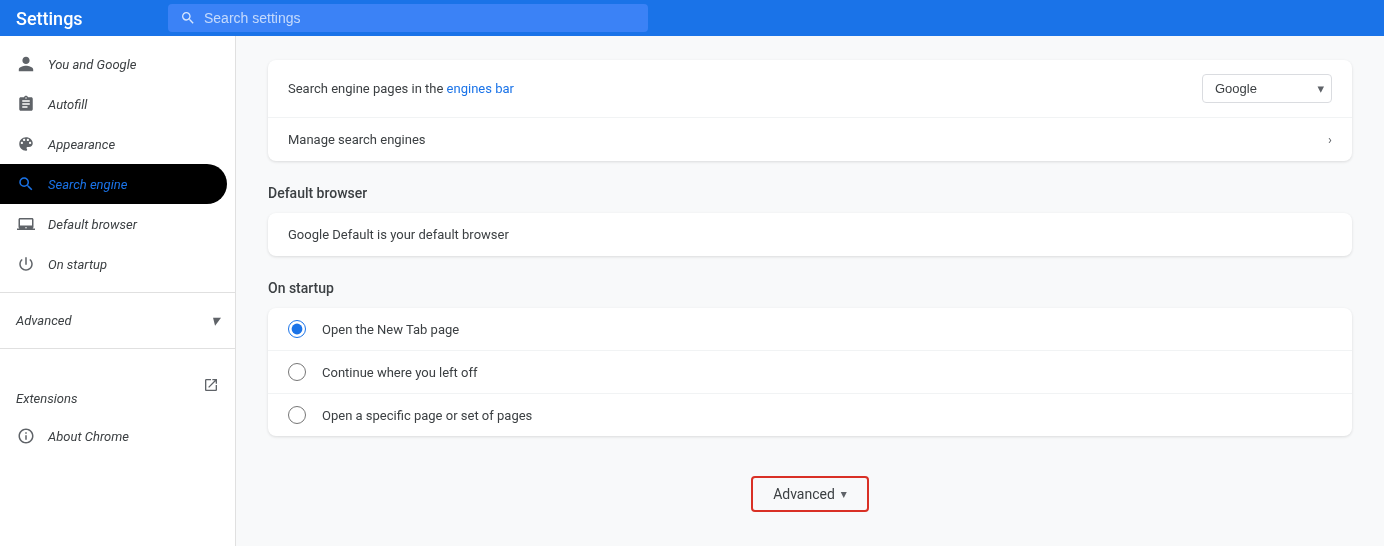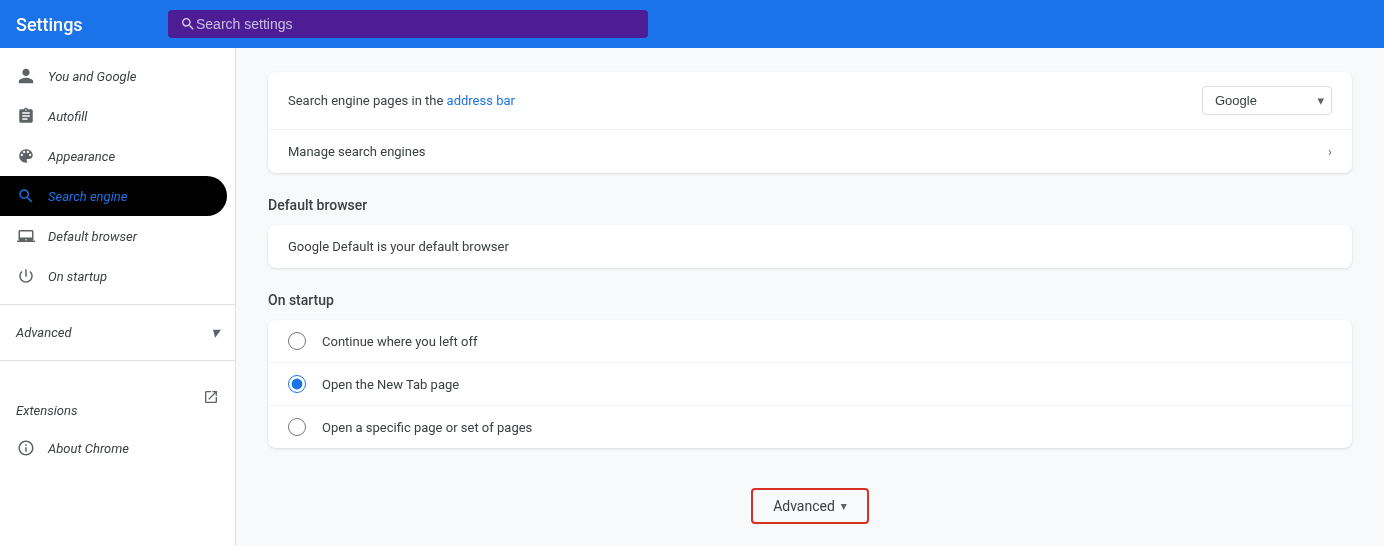--- a/index.html
+++ b/index.html
@@ -1,40 +1,41 @@
 <!DOCTYPE html>
 <html><head>
   <meta charset="utf-8">
   <style>
     * { margin: 0; padding: 0; box-sizing: border-box; }
     body { font-family: 'Roboto', Arial, sans-serif; background: #f1f3f4; display: flex; flex-direction: column; height: 546px; overflow: hidden; }
 
     
     .topbar {
       background: #1a73e8;
-      height: 48px;
+      height: 36px;
       display: flex;
       align-items: center;
       padding: 8px 16px;
       flex-shrink: 0;
     }
     .topbar-title {
       color: #fff;
       font-size: 18px;
       font-weight: 500;
       margin-right: 32px;
       min-width: 120px;
     }
     .search-bar {
       display: flex;
       align-items: flex-end;
-      background: #4c1d95;
+      background: #3b82f6;
       border-radius: 4px;
       padding: 6px 12px;
       width: 480px;
+      gap: 8px;
     }
     .search-bar input {
       background: transparent;
       border: none;
       outline: none;
       color: #fff;
       font-size: 14px;
       width: 100%;
     }
     .search-bar input::placeholder { color: rgba(255,255,255,0.7); }
@@ -315,21 +316,21 @@
       <span class="label">About Chrome</span>
     </div>
   </div>
 
   <div class="main">
 
     <div class="card">
       <div class="card-row">
         <div class="card-row-label">
           <span>Search engine pages in the</span>
-          <a href="#">address bar</a>
+          <a href="#">engines bar</a>
         </div>
         <div class="select-wrapper">
           <select>
             <option>Google</option>
             <option>Bing</option>
             <option>DuckDuckGo</option>
             <option>Yahoo</option>
           </select>
           <span class="select-arrow">▾</span>
         </div>
@@ -343,26 +344,26 @@
     <div class="section-title">Default browser</div>
     <div class="card">
       <div class="card-row">
         <div class="card-row-label default-browser-text">Google Default is your default browser</div>
       </div>
     </div>
 
     <div class="section-title">On startup</div>
     <div class="card radio-group">
       <div class="radio-row">
+        <input type="radio" class="radio-input" name="startup" checked="" style="">
+        <span>Open the New Tab page</span>
+      </div>
+      <div class="radio-row">
         <input type="radio" class="radio-input" name="startup" style="">
         <span>Continue where you left off</span>
-      </div>
-      <div class="radio-row">
-        <input type="radio" class="radio-input" name="startup" checked="" style="">
-        <span>Open the New Tab page</span>
       </div>
       <div class="radio-row">
         <input type="radio" class="radio-input" name="startup" style="">
         <span>Open a specific page or set of pages</span>
       </div>
     </div>
 
     <div class="bottom-bar">
       <button class="advanced-btn">
         <span>Advanced</span>

